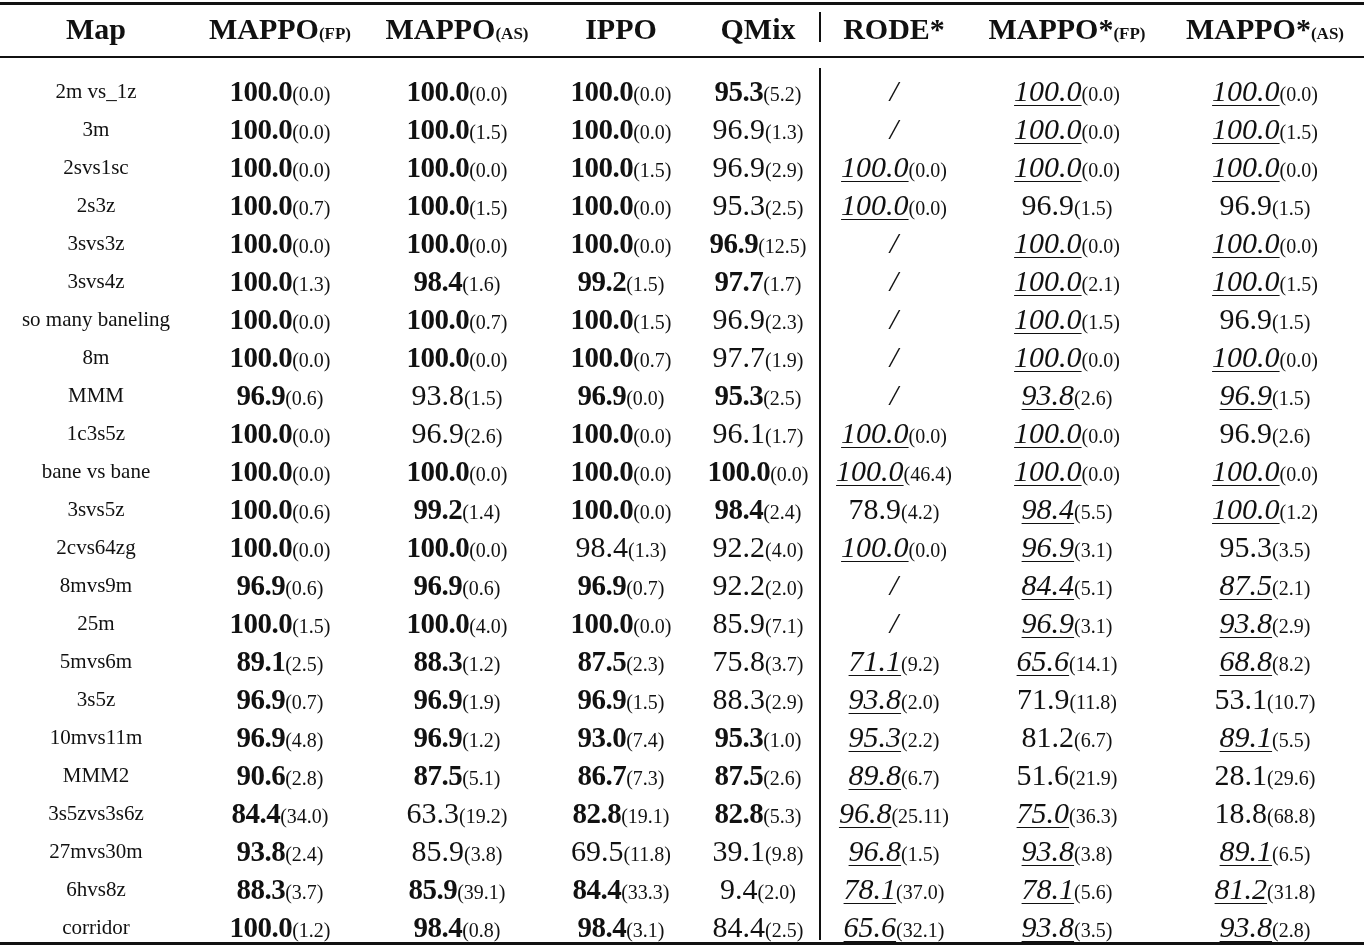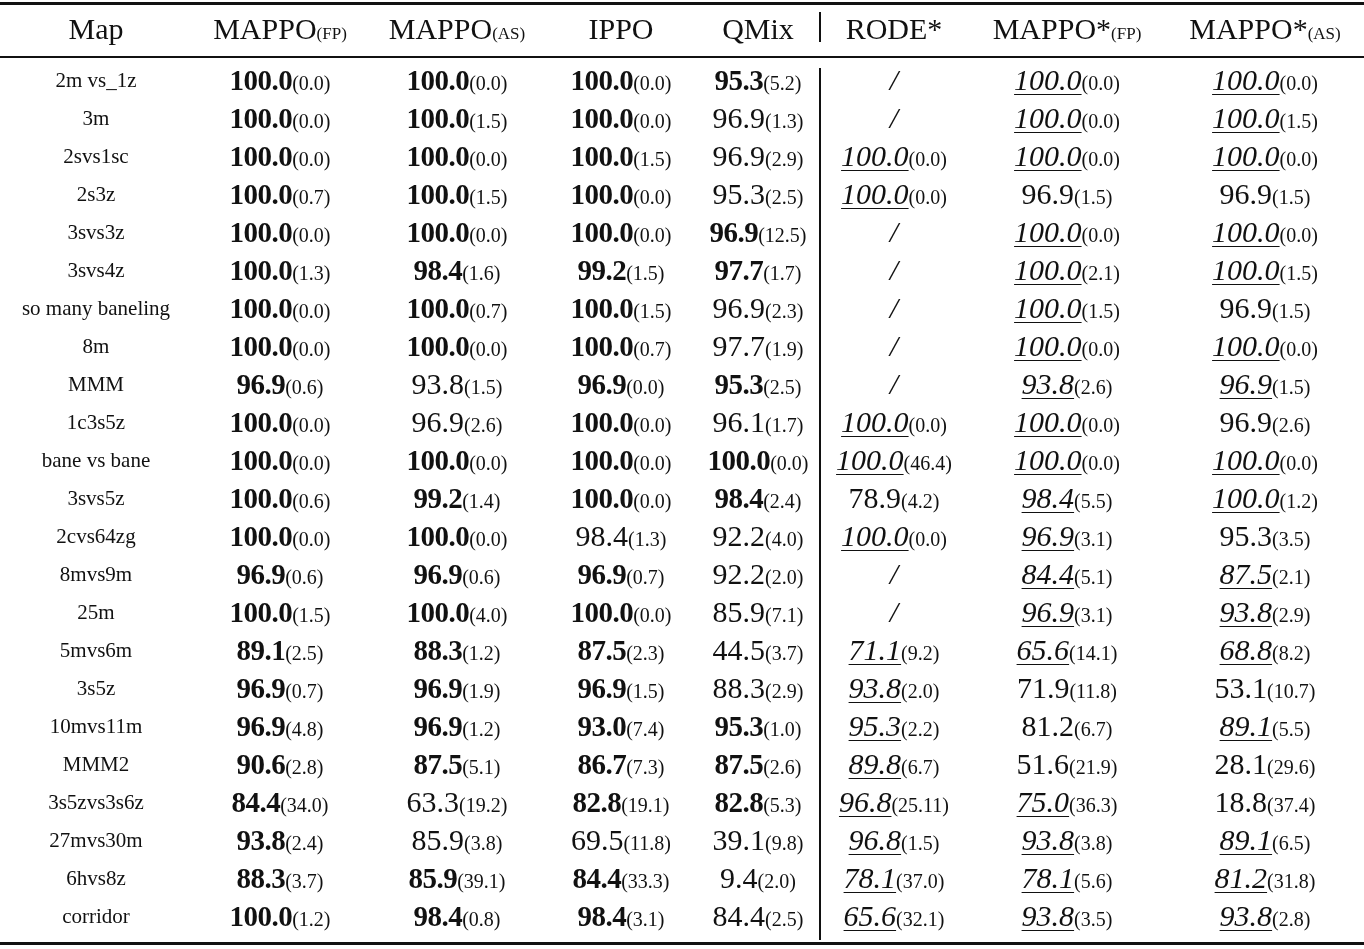--- a/index.html
+++ b/index.html
@@ -6,23 +6,23 @@
   body { width: 1364px; height: 949px; overflow: hidden; font-family: "Liberation Serif", "DejaVu Serif", serif; color: #111; }
   .wrap { position: relative; width: 1364px; height: 949px; }
   .rule-top { position: absolute; left: 0; top: 2px; width: 1364px; height: 3px; background: #111; }
   .rule-mid { position: absolute; left: 0; top: 56px; width: 1364px; height: 2px; background: #111; }
   .rule-bot { position: absolute; left: 0; top: 942px; width: 1364px; height: 3px; background: #111; }
   .vsep { position: absolute; left: 819px; top: 12px; width: 1.5px; height: 30px; background: #111; }
   .vsep2 { position: absolute; left: 819px; top: 68px; width: 1.5px; height: 872px; background: #111; }
   table { position: absolute; left: 0; top: 0; border-collapse: collapse; table-layout: fixed; width: 1364px; }
   col.c0 { width: 192px; } col.c1 { width: 176px; } col.c2 { width: 178px; } col.c3 { width: 150px; }
   col.c4 { width: 124px; } col.c5 { width: 148px; } col.c6 { width: 198px; } col.c7 { width: 198px; }
-  thead th { height: 58px; font-weight: normal; font-size: 30px; text-align: center; padding: 0; vertical-align: middle; white-space: nowrap; }
+  thead th { height: 58px; font-weight: bold; font-size: 30px; text-align: center; padding: 0; vertical-align: middle; white-space: nowrap; }
   th .sub { font-size: 17px; }
-  tbody tr:first-child td { padding-top: 3px; }
+  tbody tr:first-child td { padding-top: 14px; }
   tbody td { height: 38px; padding: 0; text-align: center; vertical-align: middle; white-space: nowrap; }
   td.map { font-size: 21px; }
   .v { font-size: 30px; }
   .v.bold { font-weight: bold; font-size: 29px; letter-spacing: -0.5px; }
   .v.ital { font-style: italic; text-decoration: underline; text-decoration-thickness: 1px; text-underline-offset: 4px; }
   .s { font-size: 20px; }
   .slash { font-size: 30px; font-style: italic; }
 </style>
 </head>
 <body>
@@ -206,21 +206,21 @@
           <td><span class="v plain">85.9</span><span class="s">(7.1)</span></td>
           <td><span class="slash">/</span><span class="s"></span></td>
           <td><span class="v ital">96.9</span><span class="s">(3.1)</span></td>
           <td><span class="v ital">93.8</span><span class="s">(2.9)</span></td>
         </tr>
         <tr>
           <td class="map">5mvs6m</td>
           <td><span class="v bold">89.1</span><span class="s">(2.5)</span></td>
           <td><span class="v bold">88.3</span><span class="s">(1.2)</span></td>
           <td><span class="v bold">87.5</span><span class="s">(2.3)</span></td>
-          <td><span class="v plain">44.5</span><span class="s">(3.7)</span></td>
+          <td><span class="v plain">75.8</span><span class="s">(3.7)</span></td>
           <td><span class="v ital">71.1</span><span class="s">(9.2)</span></td>
           <td><span class="v ital">65.6</span><span class="s">(14.1)</span></td>
           <td><span class="v ital">68.8</span><span class="s">(8.2)</span></td>
         </tr>
         <tr>
           <td class="map">3s5z</td>
           <td><span class="v bold">96.9</span><span class="s">(0.7)</span></td>
           <td><span class="v bold">96.9</span><span class="s">(1.9)</span></td>
           <td><span class="v bold">96.9</span><span class="s">(1.5)</span></td>
           <td><span class="v plain">88.3</span><span class="s">(2.9)</span></td>
@@ -249,21 +249,21 @@
           <td><span class="v plain">28.1</span><span class="s">(29.6)</span></td>
         </tr>
         <tr>
           <td class="map">3s5zvs3s6z</td>
           <td><span class="v bold">84.4</span><span class="s">(34.0)</span></td>
           <td><span class="v plain">63.3</span><span class="s">(19.2)</span></td>
           <td><span class="v bold">82.8</span><span class="s">(19.1)</span></td>
           <td><span class="v bold">82.8</span><span class="s">(5.3)</span></td>
           <td><span class="v ital">96.8</span><span class="s">(25.11)</span></td>
           <td><span class="v ital">75.0</span><span class="s">(36.3)</span></td>
-          <td><span class="v plain">18.8</span><span class="s">(37.4)</span></td>
+          <td><span class="v plain">18.8</span><span class="s">(68.8)</span></td>
         </tr>
         <tr>
           <td class="map">27mvs30m</td>
           <td><span class="v bold">93.8</span><span class="s">(2.4)</span></td>
           <td><span class="v plain">85.9</span><span class="s">(3.8)</span></td>
           <td><span class="v plain">69.5</span><span class="s">(11.8)</span></td>
           <td><span class="v plain">39.1</span><span class="s">(9.8)</span></td>
           <td><span class="v ital">96.8</span><span class="s">(1.5)</span></td>
           <td><span class="v ital">93.8</span><span class="s">(3.8)</span></td>
           <td><span class="v ital">89.1</span><span class="s">(6.5)</span></td>

